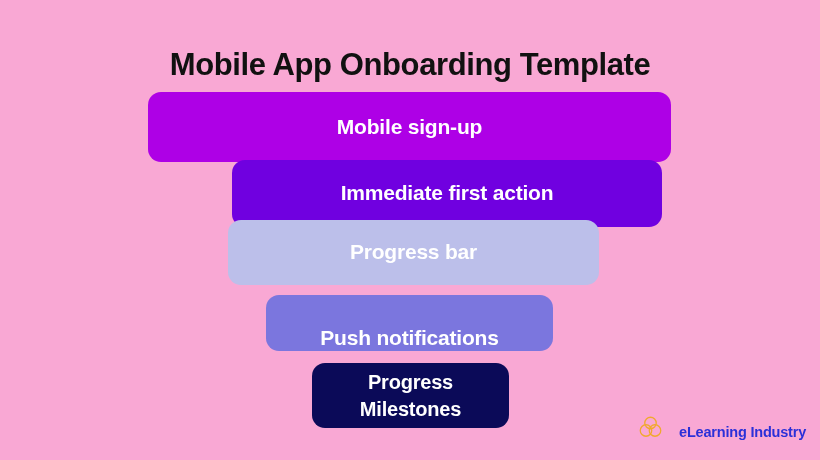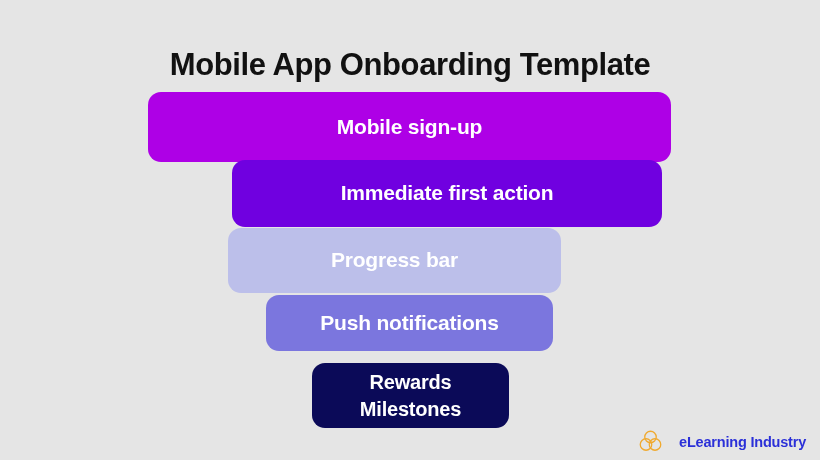--- a/index.html
+++ b/index.html
@@ -11,21 +11,21 @@
     width: 820px;
     height: 460px;
     background: #ffffff;
     font-family: "Liberation Sans", sans-serif;
     overflow: hidden;
   }
   #slide {
     position: relative;
     width: 820px;
     height: 460px;
-    background: #e5e5e5;
+    background: #f9a8d4;
     box-sizing: border-box;
   }
 
   
   #page-title {
     position: absolute;
     top: 26px;
     left: 0;
     width: 820px;
     text-align: center;
@@ -59,33 +59,33 @@
     font-size: 21px;
     line-height: 1.18;
     letter-spacing: -0.2px;
     padding: 0 10px;
     white-space: pre-line;
     font-family: "Liberation Sans", sans-serif;
   }
 
   .stage-0 { left: 148px; top: 92px;  width: 523px; height: 70px; }
   .stage-1 { left: 194px; top: 160px; width: 430px; height: 67px; }
-  .stage-2 { left: 228px; top: 228px; width: 333px; height: 65px; }
-  .stage-3 { left: 266px; top: 295px; width: 287px; height: 56px; }
+  .stage-2 { left: 228px; top: 220px; width: 371px; height: 65px; }
+  .stage-3 { left: 266px; top: 295px; width: 287px; height: 56px; align-items: flex-end; }
   .stage-4 { left: 312px; top: 363px; width: 197px; height: 65px; }
 
   .stage-4 .funnel-label { font-size: 20px; line-height: 1.35; }
 
   
   #brand-logo {
     position: absolute;
     right: 14px;
-    bottom: 6px;
+    bottom: 20px;
     display: flex;
-    align-items: center;
+    align-items: flex-end;
     gap: 16px;
   }
   #brand-logo .logo-mark {
     width: 25px;
     height: 25px;
     display: block;
     flex: 0 0 auto;
   }
   #brand-logo .logo-text {
     font-size: 14.5px;
@@ -115,21 +115,21 @@
 
     <div class="funnel-stage stage-2" style="background: rgb(188, 191, 234);">
       <span class="funnel-label" style="color: rgb(255, 255, 255);">Progress bar</span>
     </div>
 
     <div class="funnel-stage stage-3" style="background: rgb(123, 118, 222);">
       <span class="funnel-label" style="color: rgb(255, 255, 255);">Push notifications</span>
     </div>
 
     <div class="funnel-stage stage-4" style="background: rgb(11, 10, 88);">
-      <span class="funnel-label" style="color: rgb(255, 255, 255);">Rewards
+      <span class="funnel-label" style="color: rgb(255, 255, 255);">Progress
 Milestones</span>
     </div>
 
   </div>
 
   <div id="brand-logo">
     <svg class="logo-mark" viewBox="0 0 50 50">
       <circle cx="25" cy="16" r="11.5" fill="none" stroke="#f0a92e" stroke-width="2.6"></circle>
       <circle cx="16" cy="31" r="11.5" fill="none" stroke="#f0a92e" stroke-width="2.6"></circle>
       <circle cx="34" cy="31" r="11.5" fill="none" stroke="#f0a92e" stroke-width="2.6"></circle>

